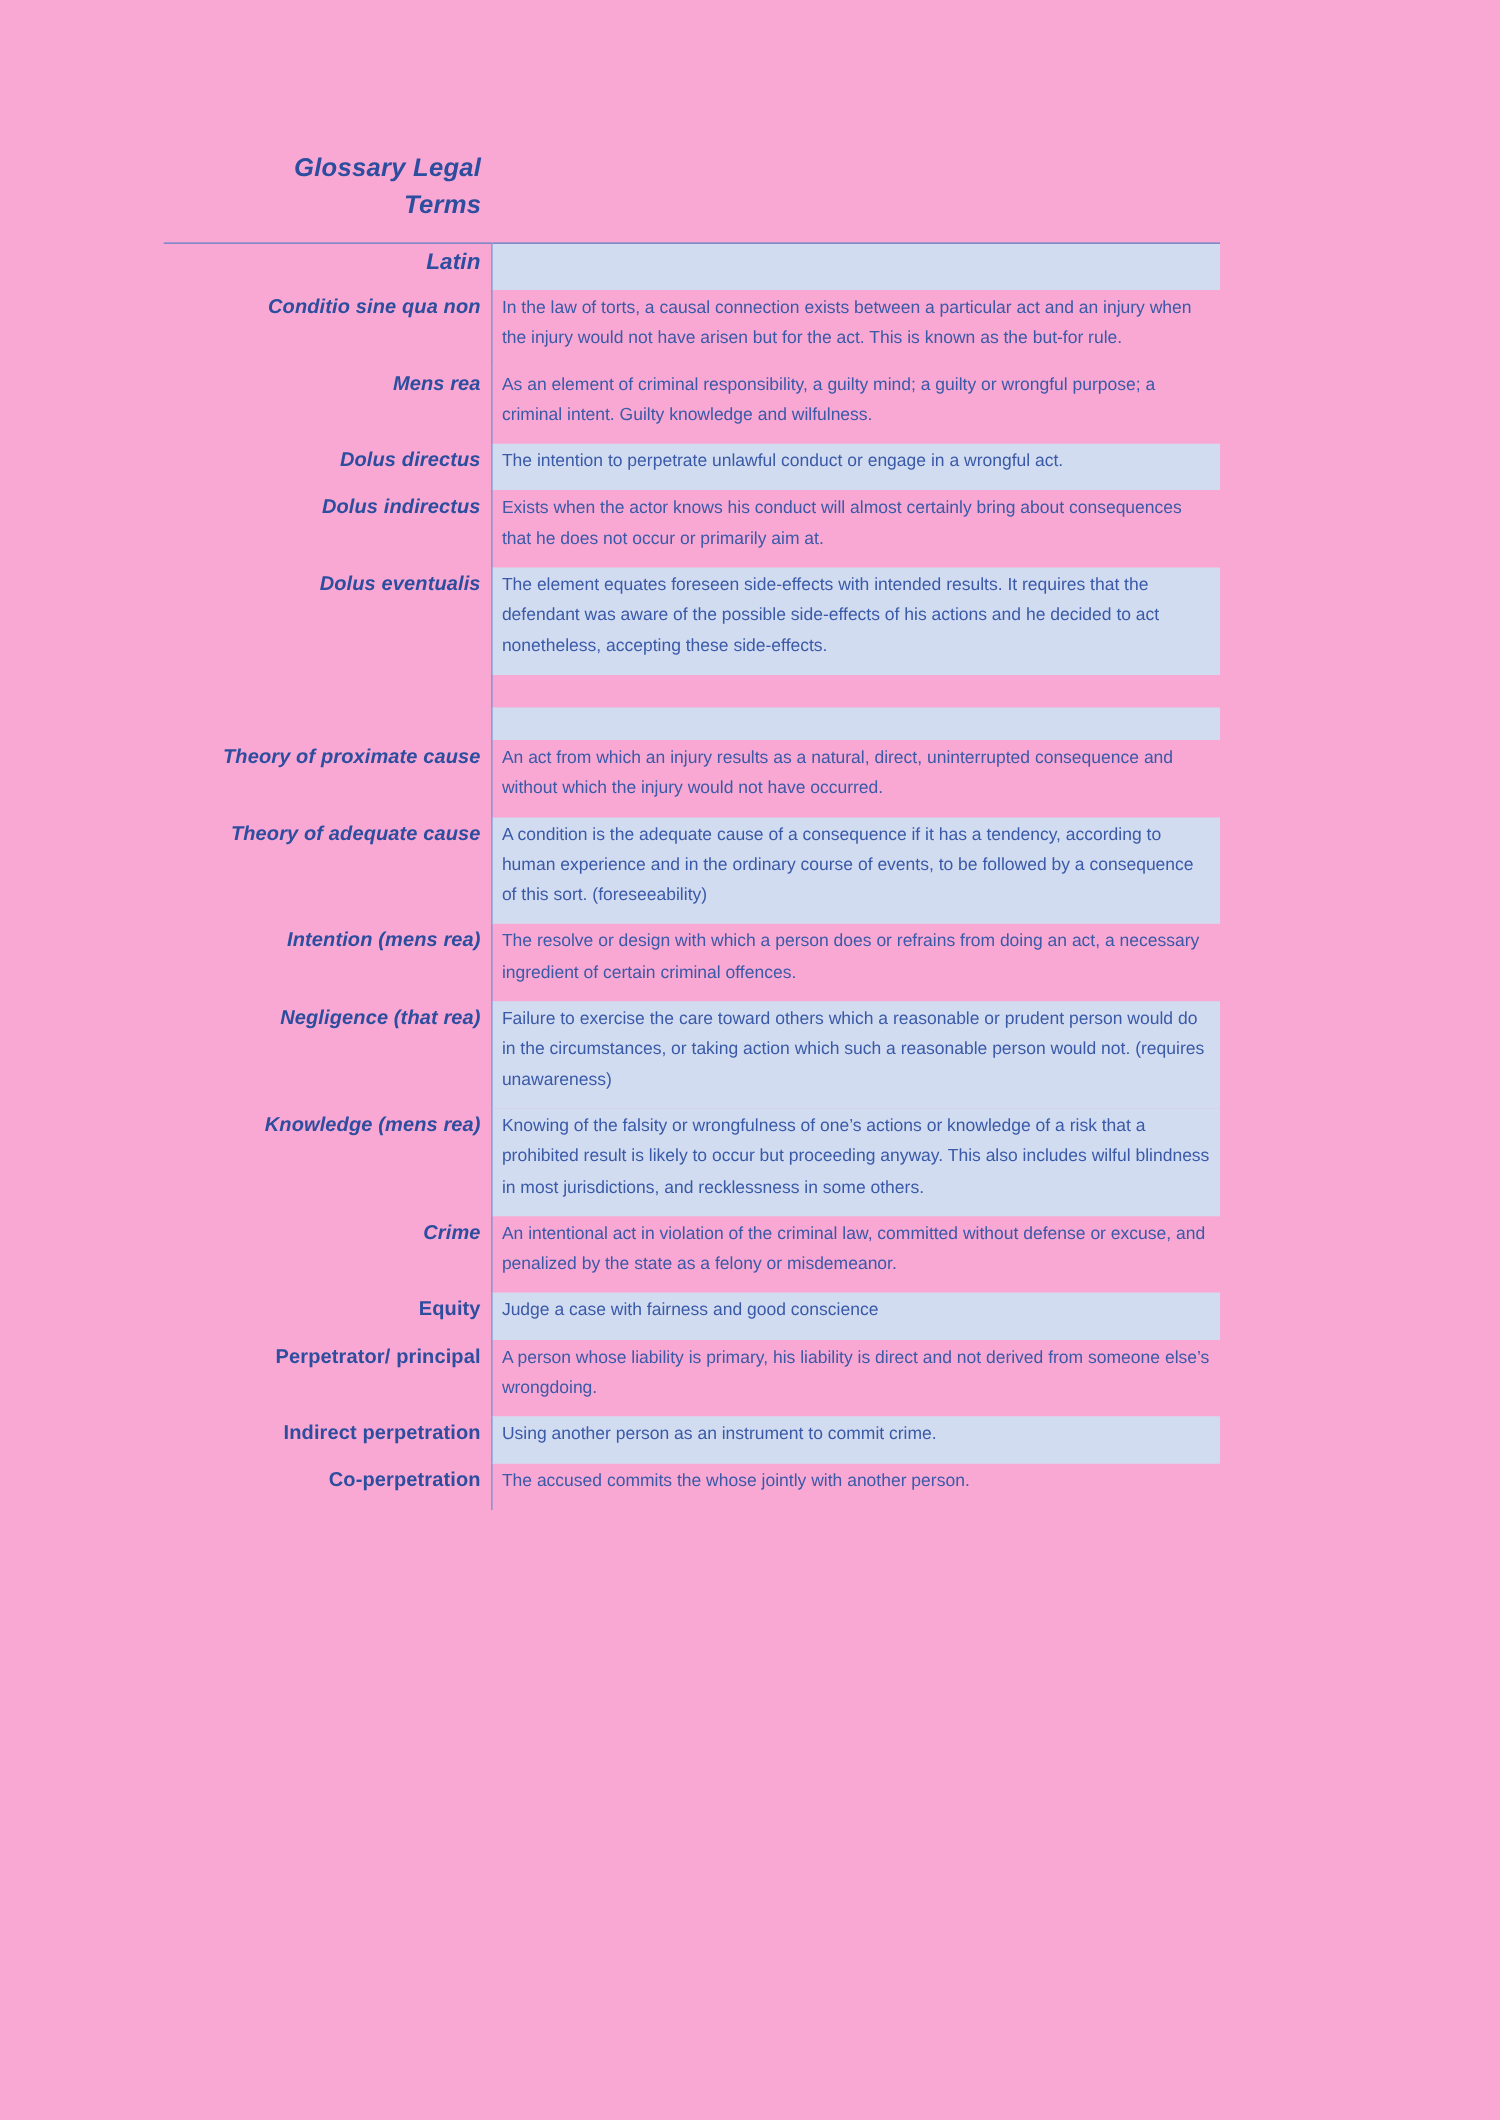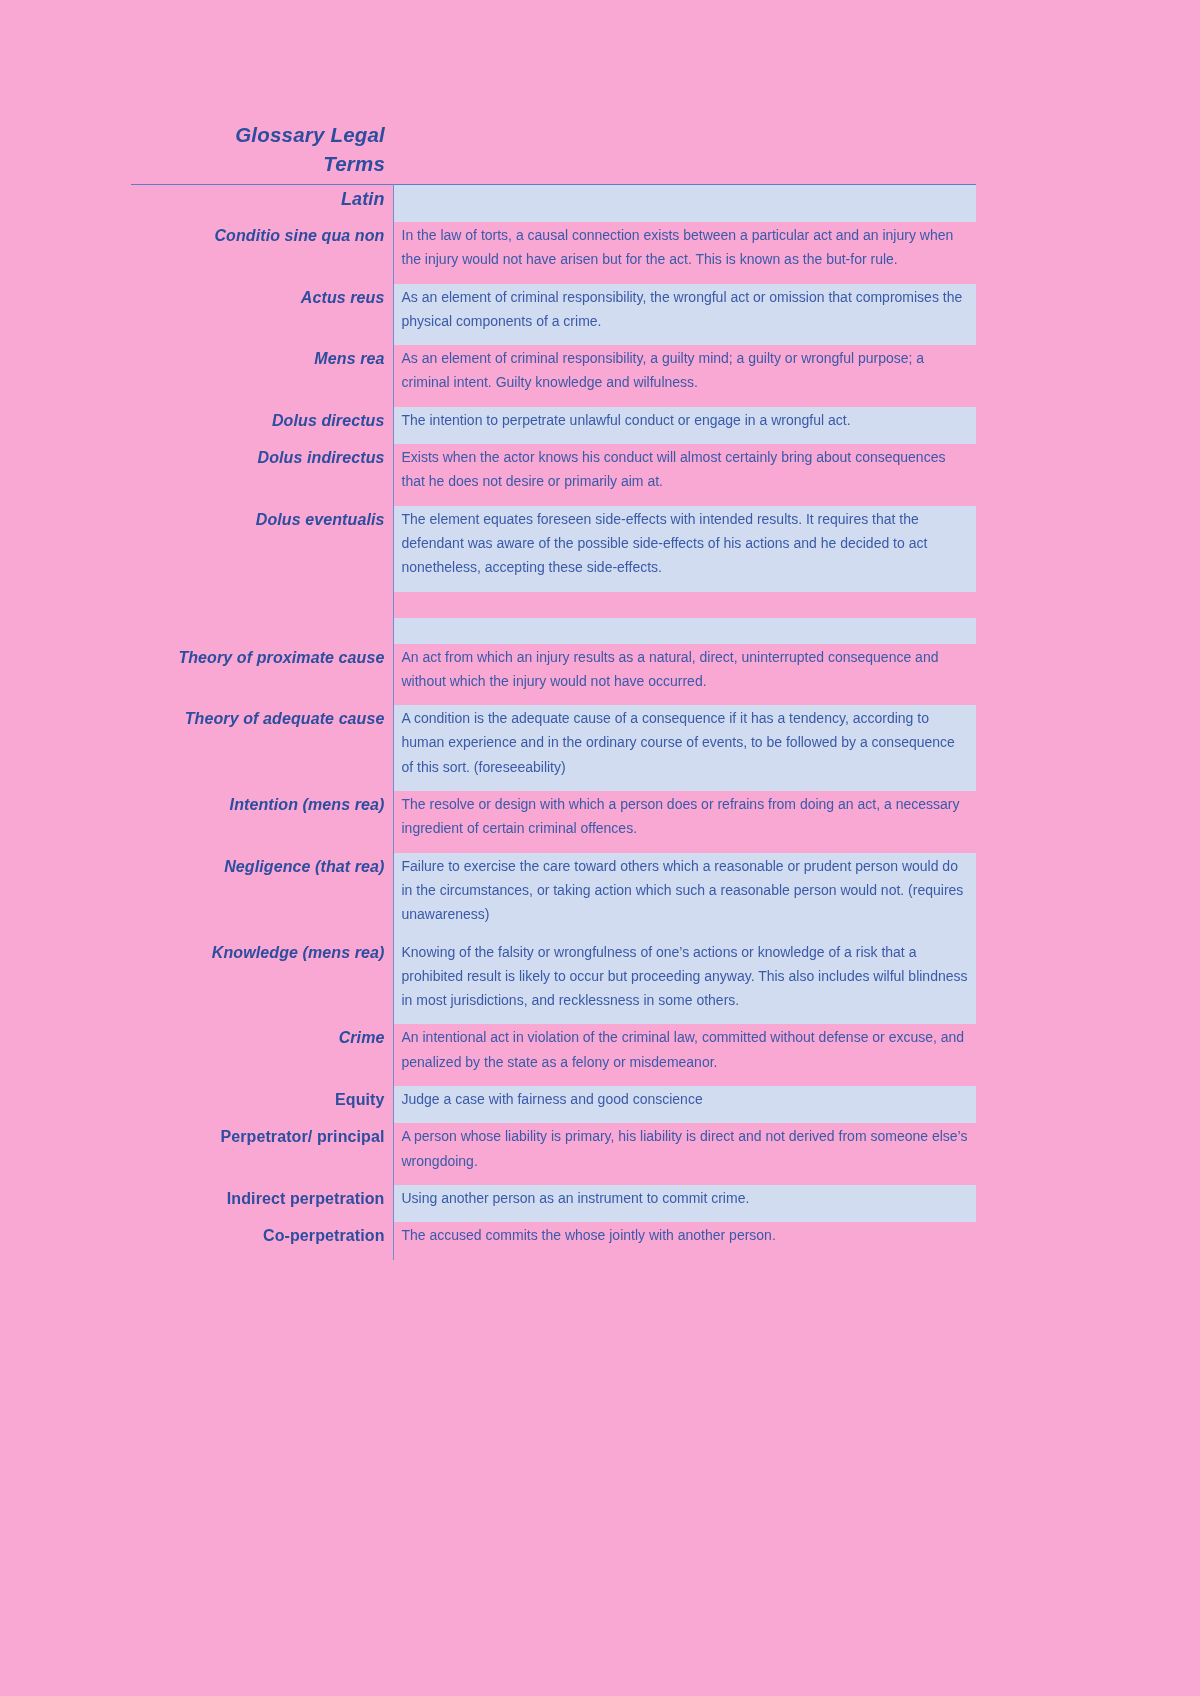--- a/index.html
+++ b/index.html
@@ -39,21 +39,21 @@
     line-height: 29px;
     color: #2d4d9e;
     letter-spacing: .2px;
   }
 
   
   table.glossary {
     border-collapse: collapse;
     width: 845px;
     table-layout: fixed;
-    margin-top: 6px;
+    margin-top: 16px;
     border-top: 1.6px solid #5b7ec4;
   }
   table.glossary col.c-term { width: 262px; }
   table.glossary col.c-def  { width: 583px; }
 
   td.term {
     text-align: right;
     vertical-align: top;
     padding: 0 8px 0 0;
     font-style: italic;
@@ -107,35 +107,31 @@
       </colgroup>
       <tbody>
           <tr class="shaded headrow">
             <td class="term">Latin</td>
             <td class="def"></td>
           </tr>
           <tr>
             <td class="term">Conditio sine qua non</td>
             <td class="def">In the law of torts, a causal connection exists between a particular act and an injury when the injury would not have arisen but for the act. This is known as the but-for rule.</td>
           </tr>
-          <tr class="shaded">
-            <td class="term">Actus reus</td>
-            <td class="def">As an element of criminal responsibility, the wrongful act or omission that compromises the physical components of a crime.</td>
-          </tr>
           <tr>
             <td class="term">Mens rea</td>
             <td class="def">As an element of criminal responsibility, a guilty mind; a guilty or wrongful purpose; a criminal intent. Guilty knowledge and wilfulness.</td>
           </tr>
           <tr class="shaded">
             <td class="term">Dolus directus</td>
             <td class="def">The intention to perpetrate unlawful conduct or engage in a wrongful act.</td>
           </tr>
           <tr>
             <td class="term">Dolus indirectus</td>
-            <td class="def">Exists when the actor knows his conduct will almost certainly bring about consequences that he does not desire or primarily aim at.</td>
+            <td class="def">Exists when the actor knows his conduct will almost certainly bring about consequences that he does not occur or primarily aim at.</td>
           </tr>
           <tr class="shaded">
             <td class="term">Dolus eventualis</td>
             <td class="def">The element equates foreseen side-effects with intended results. It requires that the defendant was aware of the possible side-effects of his actions and he decided to act nonetheless, accepting these side-effects.</td>
           </tr>
           <tr class="spacer">
             <td class="term"></td>
             <td class="def"></td>
           </tr>
           <tr class="shaded spacer">

